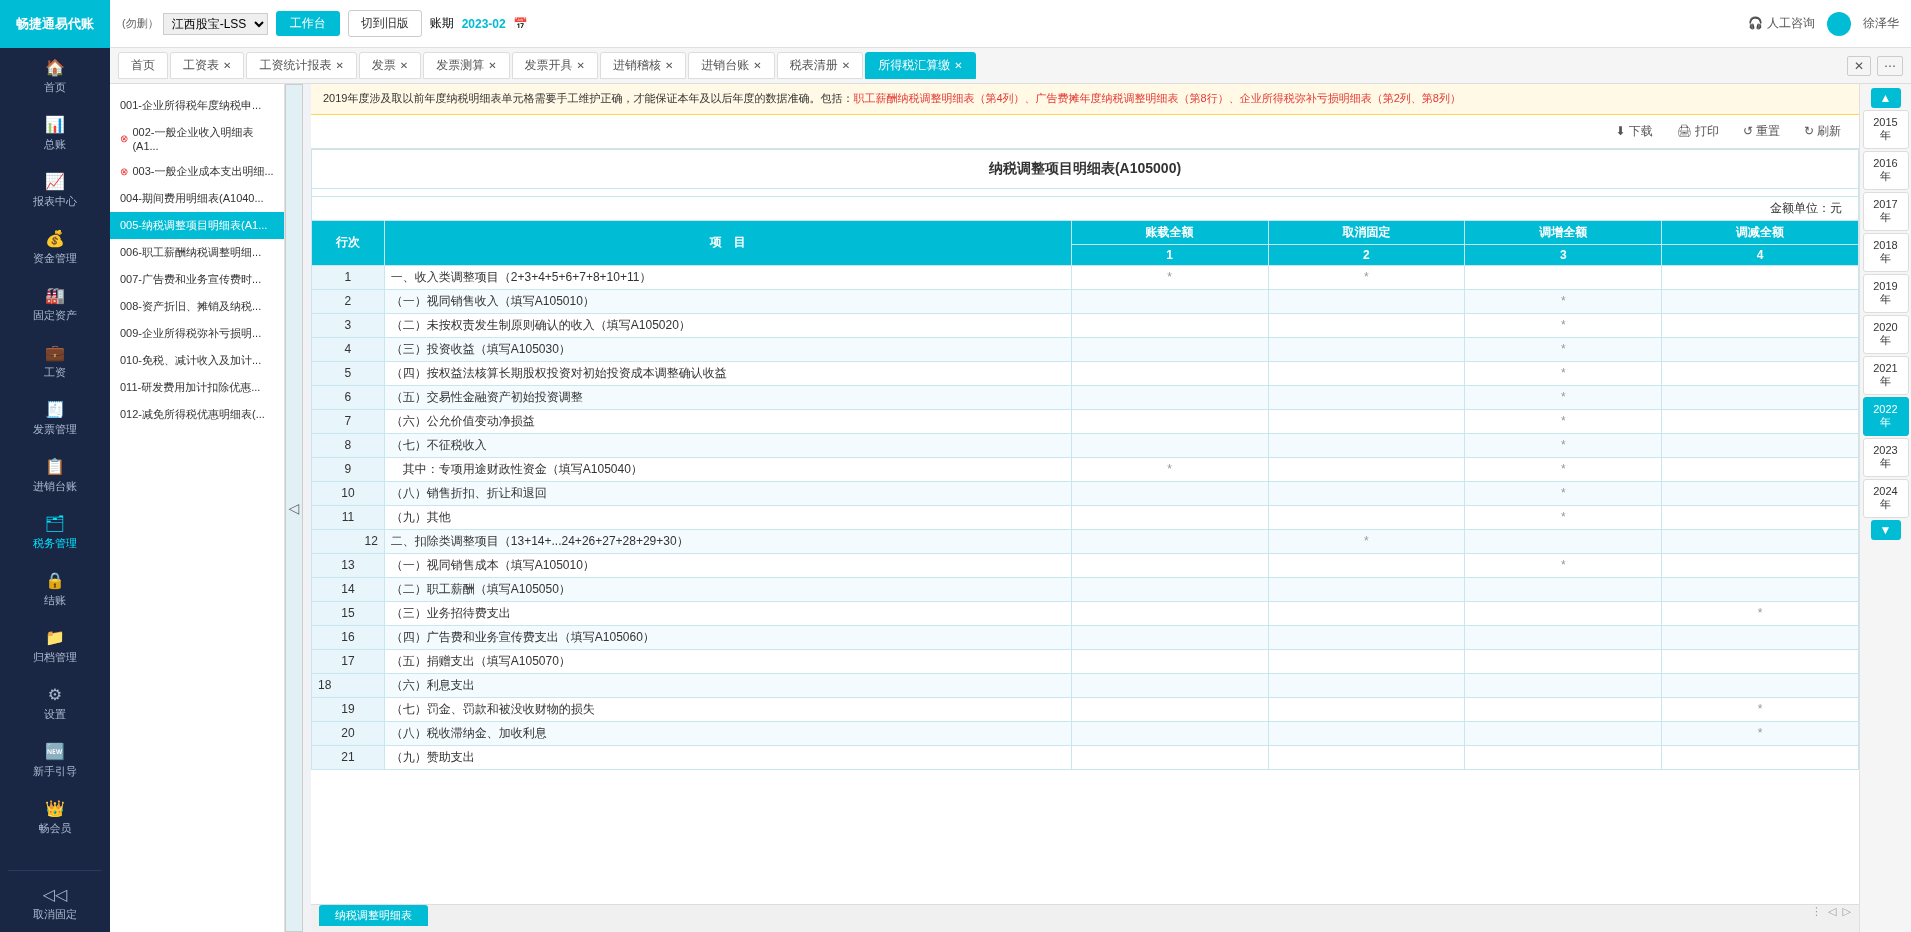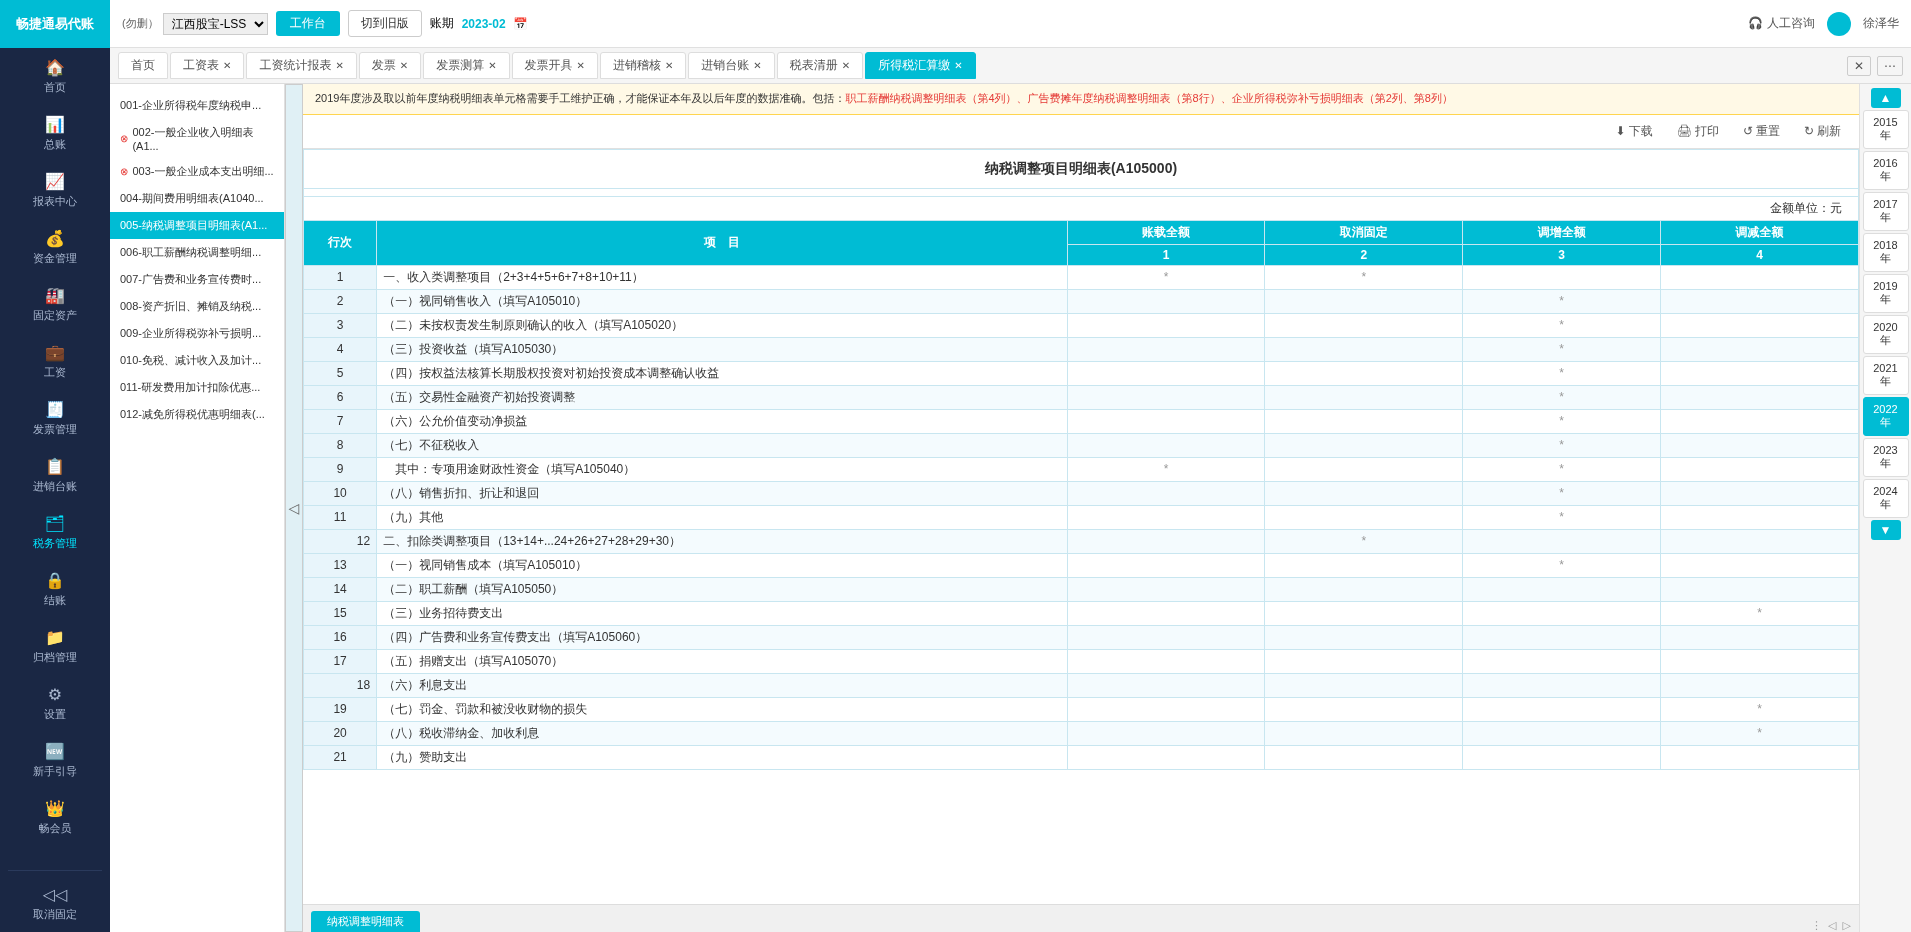--- a/index.html
+++ b/index.html
@@ -32,21 +32,21 @@
     
     .content { flex: 1; display: flex; overflow: hidden; }
 
     
     .left-panel { width: 175px; background: #fff; border-right: 1px solid #e0e0e0; overflow-y: auto; flex-shrink: 0; padding: 8px 0; }
     .left-panel-item { padding: 6px 10px; font-size: 11px; color: #333; cursor: pointer; display: flex; align-items: center; gap: 4px; }
     .left-panel-item.active { background: #00bcd4; color: #fff; }
     .left-panel-item .warn-icon { color: #e53935; font-size: 10px; }
 
     
-    .main-content { flex: 1; display: flex; flex-direction: column; overflow: hidden; position: relative; }
+    .main-content { flex: 1; display: flex; flex-direction: column; overflow: hidden; position: relative; padding-left: 8px; }
 
     
     .warning-bar { background: #fff9e6; border-bottom: 1px solid #ffd54f; padding: 6px 12px; font-size: 11px; color: #333; line-height: 1.6; }
     .warning-bar span.red { color: #e53935; }
 
     
     .toolbar { display: flex; align-items: center; padding: 6px 12px; background: #fff; border-bottom: 1px solid #e0e0e0; gap: 12px; justify-content: flex-end; }
     .toolbar-btn { display: flex; align-items: center; gap: 3px; color: #555; cursor: pointer; font-size: 12px; padding: 2px 6px; }
 
     
@@ -56,21 +56,21 @@
     table.data-table tbody td { background: #fff; color: #333; }
     table.data-table tbody tr:nth-child(even) td { background: #f7fcfe; }
 
     
     .year-panel { width: 52px; background: #f5f5f5; border-left: 1px solid #e0e0e0; display: flex; flex-direction: column; align-items: center; padding: 4px 0; gap: 2px; overflow-y: auto; flex-shrink: 0; }
     .year-btn { width: 46px; padding: 5px 6px; text-align: center; font-size: 11px; cursor: pointer; border-radius: 3px; color: #333; background: #fff; border: 1px solid #ddd; }
     .year-btn.active { background: #00bcd4; color: #fff; border-color: #00bcd4; }
     .year-nav-btn { width: 30px; height: 20px; background: #00bcd4; color: #fff; border: none; border-radius: 3px; cursor: pointer; font-size: 12px; display: flex; align-items: center; justify-content: center; }
 
     
-    .bottom-tabs { height: 28px; background: #f0f0f0; border-top: 1px solid #ddd; display: flex; align-items: flex-end; padding: 0 8px; flex-shrink: 0; }
+    .bottom-tabs { height: 28px; background: #f0f0f0; border-top: 1px solid #ddd; display: flex; align-items: flex-start; padding: 0 8px; flex-shrink: 0; }
     .bottom-tab { padding: 3px 16px; background: #00bcd4; color: #fff; font-size: 11px; cursor: pointer; border-radius: 3px 3px 0 0; }
 
     
     ::-webkit-scrollbar { width: 8px; height: 8px; }
     ::-webkit-scrollbar-track { background: #f1f1f1; }
     ::-webkit-scrollbar-thumb { background: #bbb; border-radius: 4px; }
 
     .nav-tabs-scroll { display: flex; align-items: center; flex: 1; overflow-x: auto; gap: 2px; }
     .nav-tabs-end { display: flex; align-items: center; gap: 6px; padding-left: 8px; }
     .nav-end-btn { background: none; border: 1px solid #ccc; padding: 2px 6px; cursor: pointer; font-size: 12px; color: #555; border-radius: 2px; }
@@ -449,21 +449,21 @@
   </tr>
               <tr>
     <td style="text-align:center;background:#e8f5fb;color:#333;">17</td>
     <td style="background:#fff;">（五）捐赠支出（填写A105070）</td>
     <td style="text-align:center;background:#fff;color:#999;"></td>
     <td style="text-align:center;background:#fff;color:#999;"></td>
     <td style="text-align:center;background:#fff;color:#999;"></td>
     <td style="text-align:center;background:#fff;color:#999;"></td>
   </tr>
               <tr>
-    <td style="text-align:right;background:#e8f5fb;color:#333;">18</td>
+    <td style="text-align:left;background:#e8f5fb;color:#333;">18</td>
     <td style="background:#f4fbfe;">（六）利息支出</td>
     <td style="text-align:center;background:#f4fbfe;color:#999;"></td>
     <td style="text-align:center;background:#f4fbfe;color:#999;"></td>
     <td style="text-align:center;background:#f4fbfe;color:#999;"></td>
     <td style="text-align:center;background:#f4fbfe;color:#999;"></td>
   </tr>
               <tr>
     <td style="text-align:center;background:#e8f5fb;color:#333;">19</td>
     <td style="background:#fff;">（七）罚金、罚款和被没收财物的损失</td>
     <td style="text-align:center;background:#fff;color:#999;"></td>

